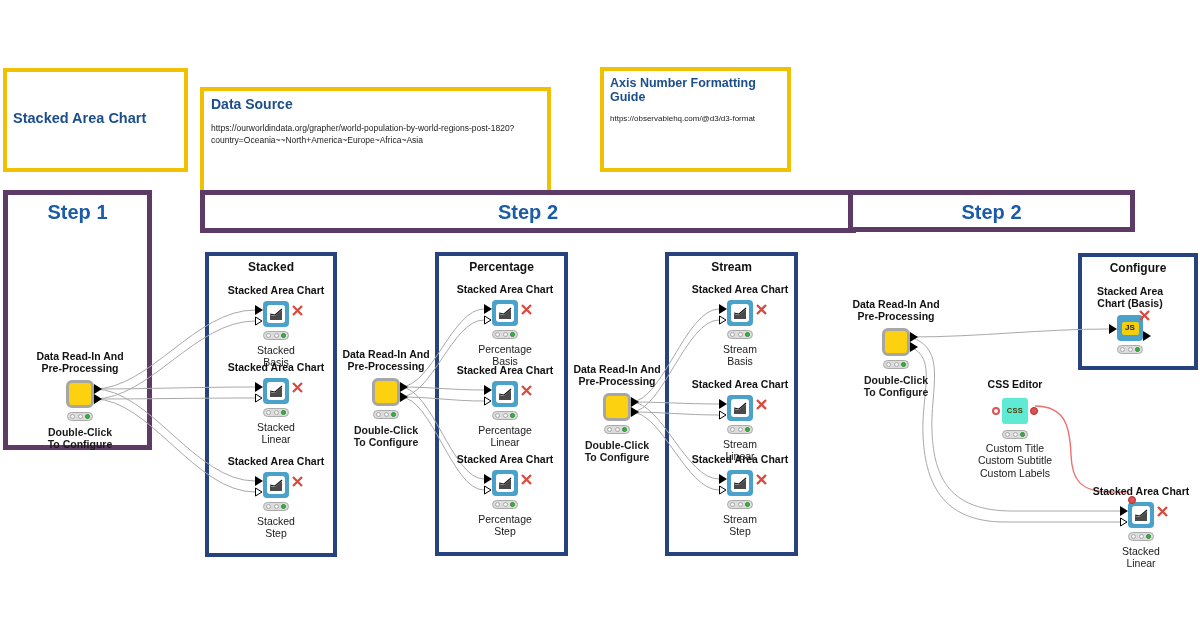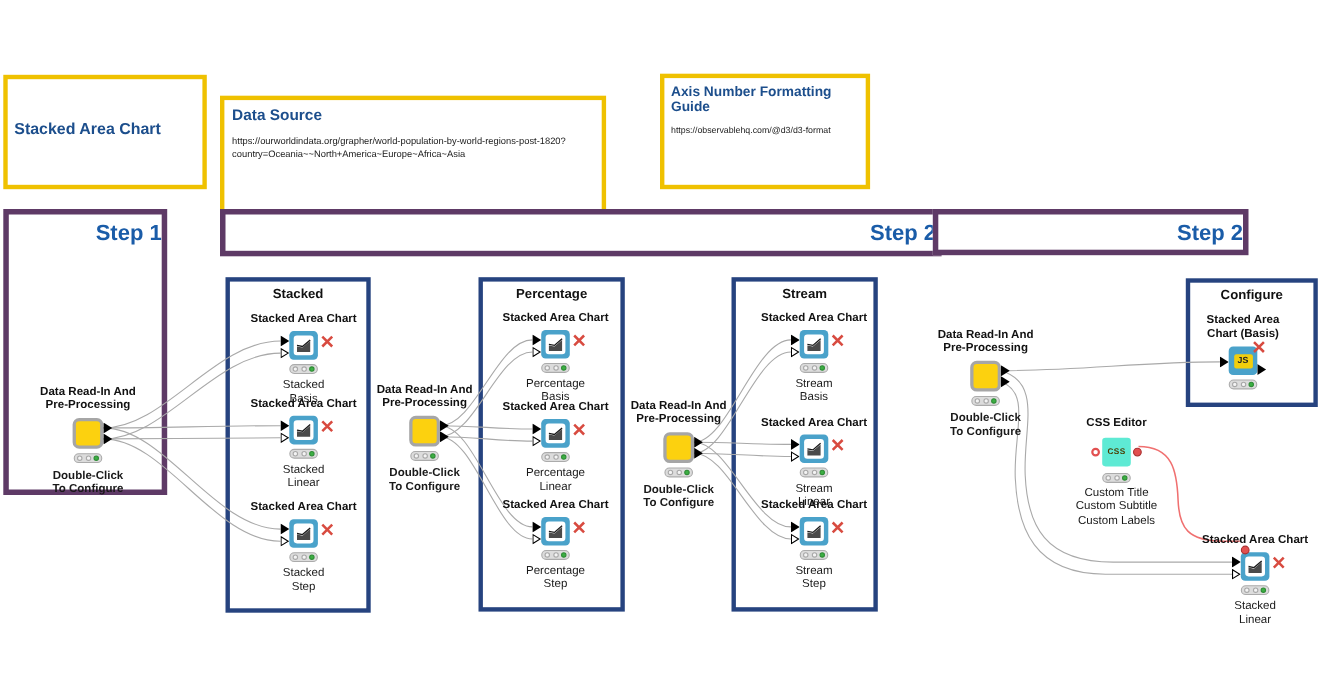--- a/index.html
+++ b/index.html
@@ -4,21 +4,21 @@
 <style>
   html,body{margin:0;padding:0;background:#fff;}
   .canvas{position:relative;width:1200px;height:630px;background:#ffffff;overflow:hidden;
           font-family:"Liberation Sans",sans-serif;color:#111;}
   
   .ann{position:absolute;box-sizing:border-box;border:4px solid #EFC100;background:#fff;}
   .ann-title{color:#1C4E8C;font-weight:bold;}
   .ann-body{color:#1a1a1a;white-space:pre-line;}
   
   .stepbox{position:absolute;box-sizing:border-box;border:5px solid #5E3A66;background:#fff;}
-  .step-title{color:#1A5CA8;font-weight:bold;font-size:20px;text-align:right;margin-top:6px;}
+  .step-title{color:#1A5CA8;font-weight:bold;font-size:20px;text-align:center;margin-top:6px;}
   
   .groupbox{position:absolute;box-sizing:border-box;border:4px solid #26437F;background:transparent;}
   .group-title{font-weight:bold;font-size:12px;text-align:center;margin-top:4px;color:#111;}
   
   .wires{position:absolute;left:0;top:0;z-index:5;pointer-events:none;}
   
   .cnode,.ynode,.cssnode{position:absolute;z-index:10;font-size:10.5px;line-height:1.18;}
   .cnode{width:110px;}
   .ynode,.cssnode{width:120px;}
   .ntitle{position:absolute;top:0;left:0;width:100%;text-align:center;font-weight:bold;color:#111;white-space:pre-line;}

